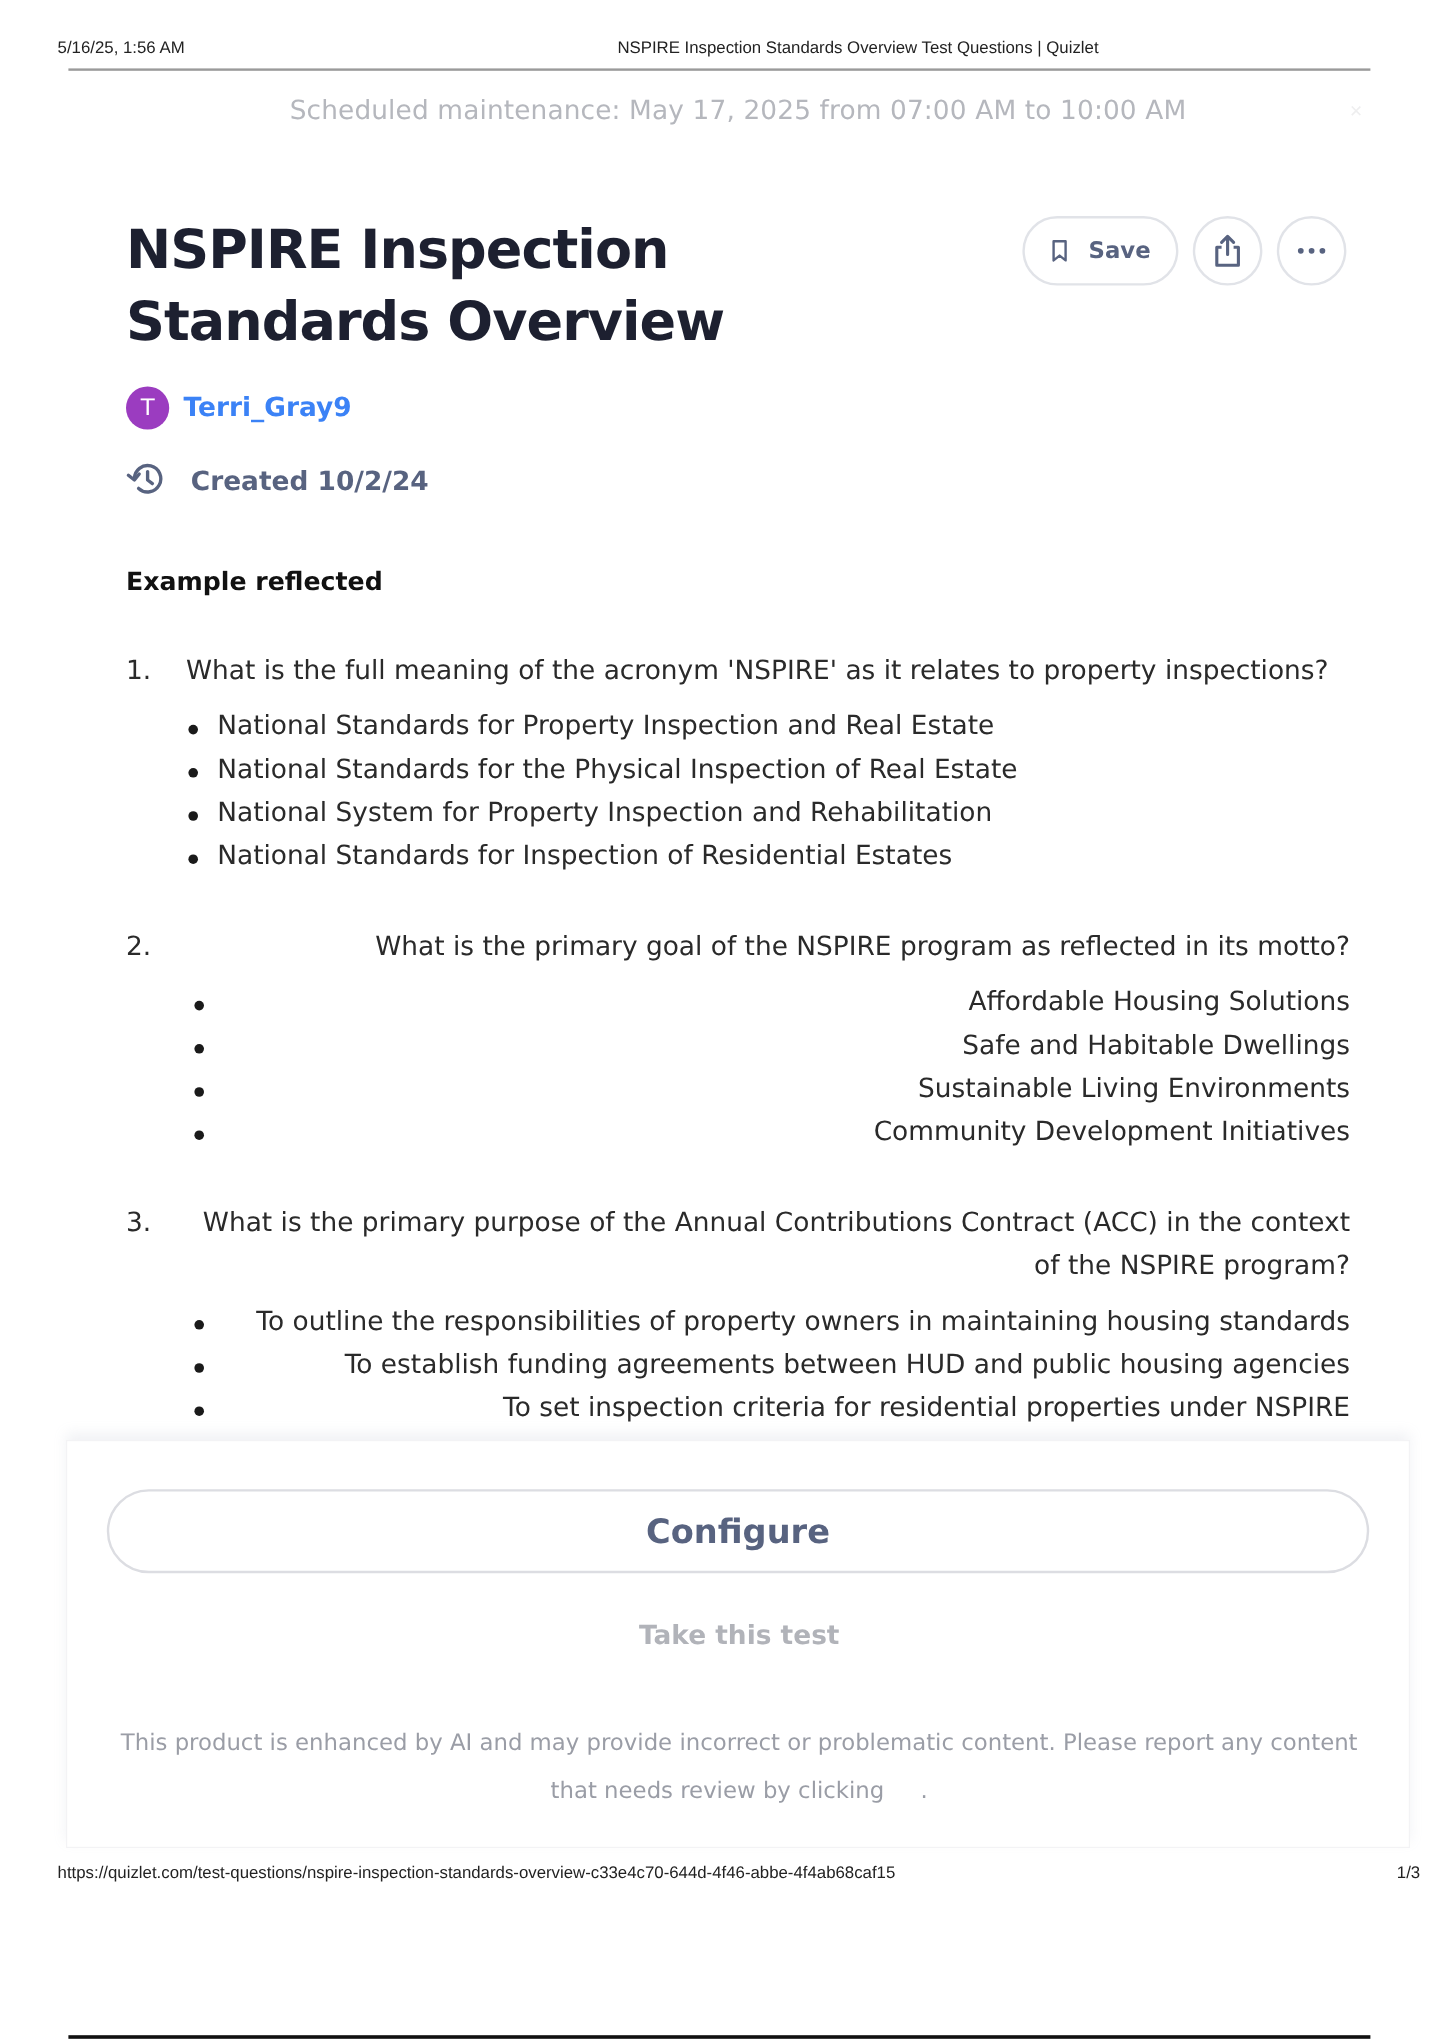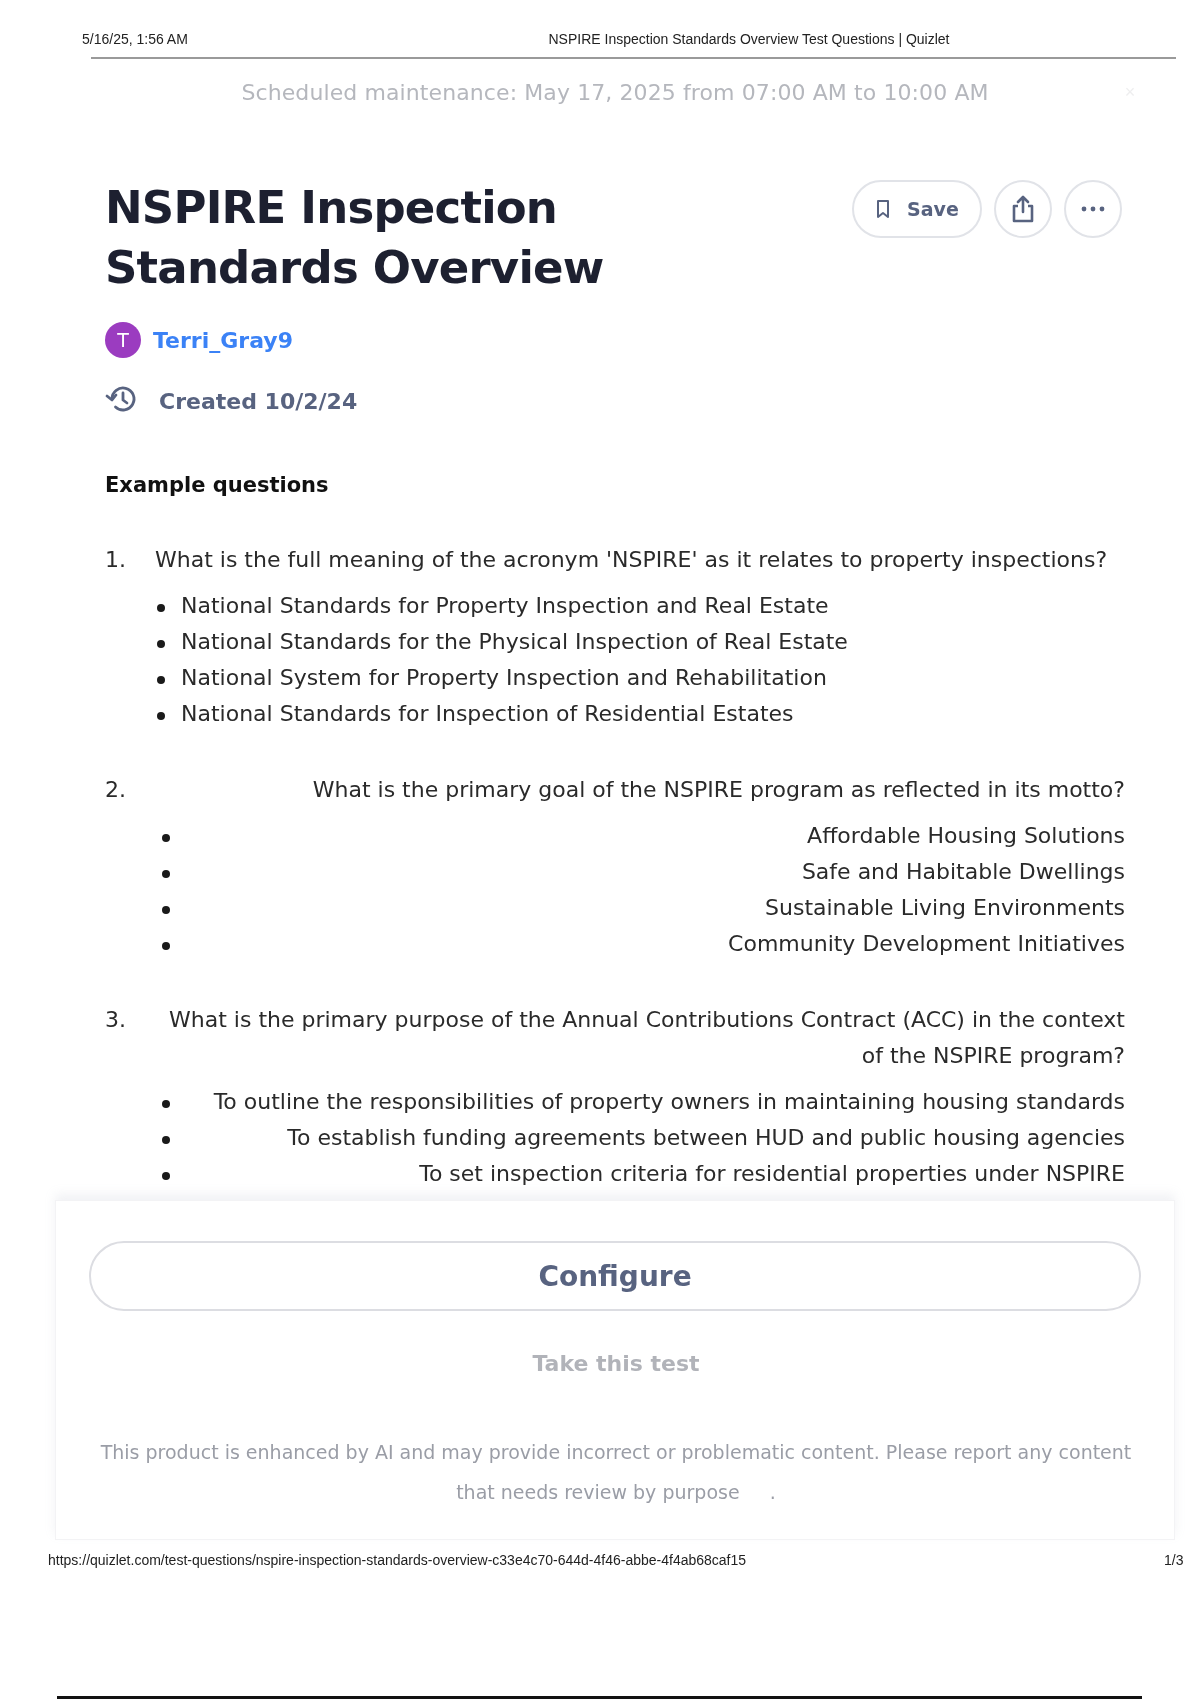--- a/index.html
+++ b/index.html
@@ -1,19 +1,19 @@
 <!DOCTYPE html>
 <html><head>
 <meta charset="utf-8">
 <style>
   * { box-sizing: border-box; margin: 0; padding: 0; }
   html, body { width: 1200px; height: 1700px; background: #ffffff; overflow: hidden; }
   body { position: relative; font-family: "Liberation Sans", sans-serif; color: #282e3e; }
 
-  .print-header { position: absolute; left: 0; top: 0; width: 956px; height: 60px; margin-left: 34px; }
+  .print-header { position: absolute; left: 0; top: 0; width: 956px; height: 60px; }
   .print-date { position: absolute; left: 48px; top: 31px; font-size: 14px; color: #222; font-family: "Liberation Sans", sans-serif; }
   .print-title { position: absolute; left: 0; width: 1430px; top: 31px; text-align: center; font-size: 14px; color: #222; }
   .print-rule { position: absolute; left: 57px; top: 57px; width: 1085px; height: 2px; background: #9a9a9a; }
 
   .banner { position: absolute; left: 0; top: 78px; width: 1200px; height: 34px; }
   .banner-text { position: absolute; left: 0; width: 1230px; top: 2px; text-align: center; font-size: 22px; color: #b5b7bd; font-family: "DejaVu Sans", sans-serif; letter-spacing: 0.1px; }
   .banner-close { position: absolute; left: 1120px; top: 4px; width: 20px; height: 20px; color: #eeeeef; font-size: 18px; line-height: 20px; text-align: center; cursor: pointer; }
 
   .title { position: absolute; left: 105px; top: 178px; width: 680px; font-family: "DejaVu Sans", sans-serif; font-weight: bold; font-size: 45px; line-height: 60px; color: #1d2030; letter-spacing: -0.8px; }
 
@@ -108,21 +108,21 @@
   <span>
     <svg width="34" height="30" viewBox="0 0 34 30">
         <path d="M7 15a11 11 0 1 1 3.5 8" fill="none" stroke="#586380" stroke-width="2.8" stroke-linecap="round"></path>
         <path d="M2 12l5 4 4-5" fill="none" stroke="#586380" stroke-width="2.8" stroke-linecap="round" stroke-linejoin="round"></path>
         <path d="M18 9v7l4 3" fill="none" stroke="#586380" stroke-width="2.8" stroke-linecap="round" stroke-linejoin="round"></path>
       </svg>
   </span>
   <span class="created-text">Created 10/2/24</span>
 </div>
 
-<h2 class="section-heading">Example questions</h2>
+<h2 class="section-heading">Example reflected</h2>
 
 <div class="question q1">
   <span class="q-num">1.</span>
   <div class="q-text">What is the full meaning of the acronym 'NSPIRE' as it relates to property inspections?</div>
   <ul class="q-options">
     <li>National Standards for Property Inspection and Real Estate</li>
     <li>National Standards for the Physical Inspection of Real Estate</li>
     <li>National System for Property Inspection and Rehabilitation</li>
     <li>National Standards for Inspection of Residential Estates</li>
   </ul>
@@ -148,21 +148,21 @@
     <li>To set inspection criteria for residential properties under NSPIRE</li>
   </ul>
 </div>
 
 <div class="footer-panel">
   <div class="configure-btn">Configure</div>
   <div class="take-test">Take this test</div>
   <div class="disclaimer">
     <div>This product is enhanced by AI and may provide incorrect or problematic content. Please report any content</div>
     <div>
-      <span>that needs review by purpose</span>
+      <span>that needs review by clicking</span>
       <span class="report-link">&nbsp;&nbsp;&nbsp;&nbsp;</span><span>.</span>
     </div>
   </div>
 </div>
 
 <span class="print-footer-url">https://quizlet.com/test-questions/nspire-inspection-standards-overview-c33e4c70-644d-4f46-abbe-4f4ab68caf15</span>
 <span class="print-footer-page">1/3</span>
 <div class="bottom-rule"></div>
 
 </body></html>

